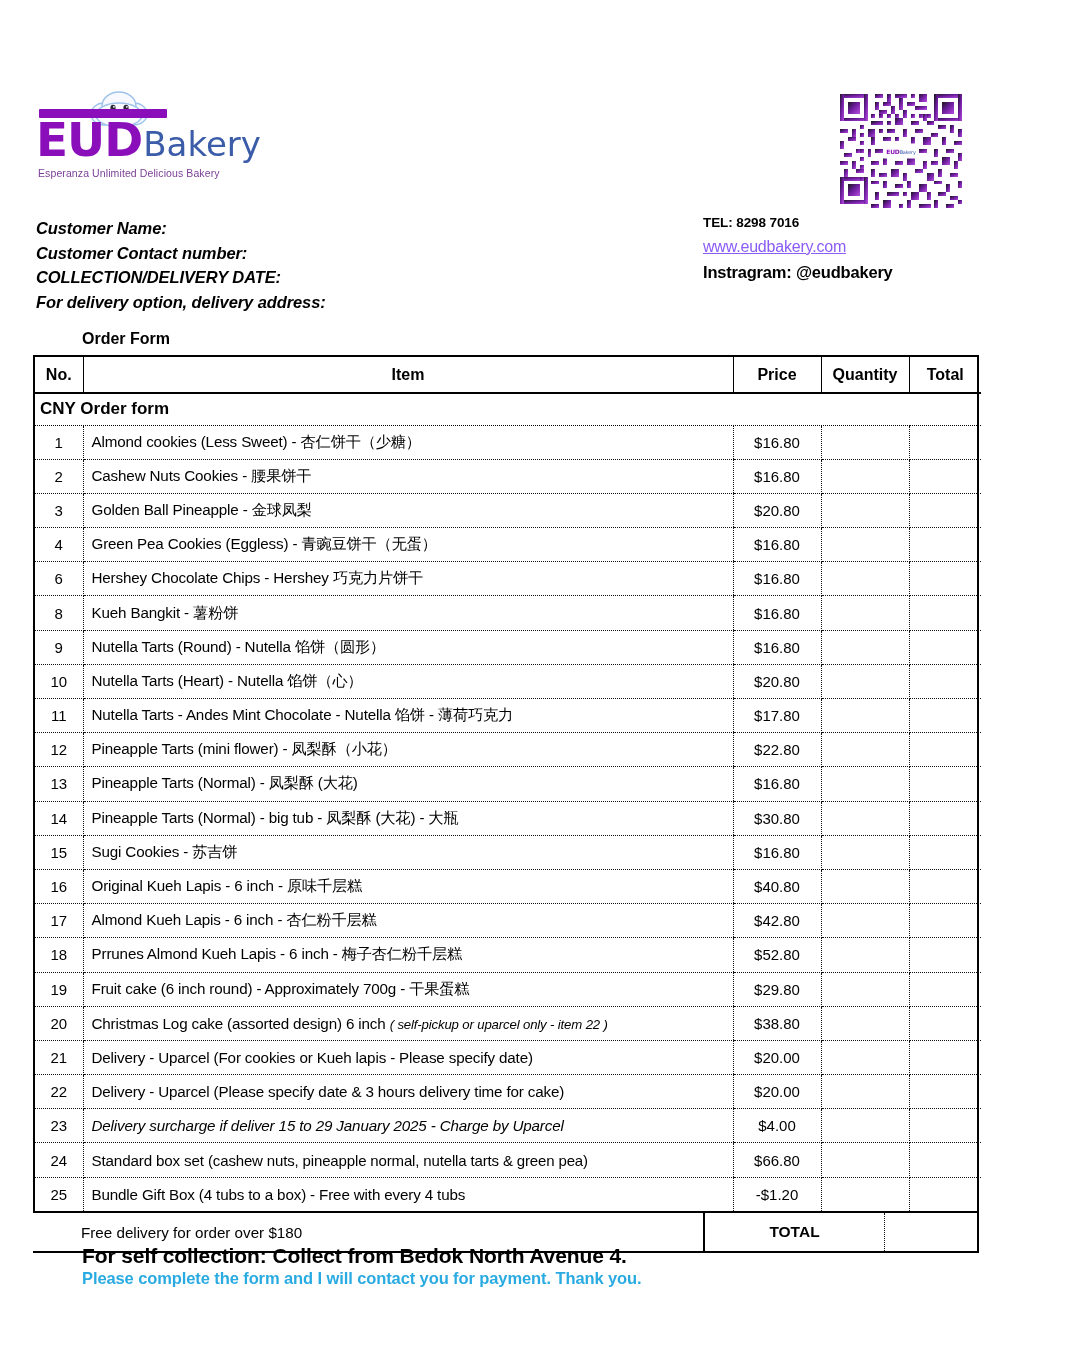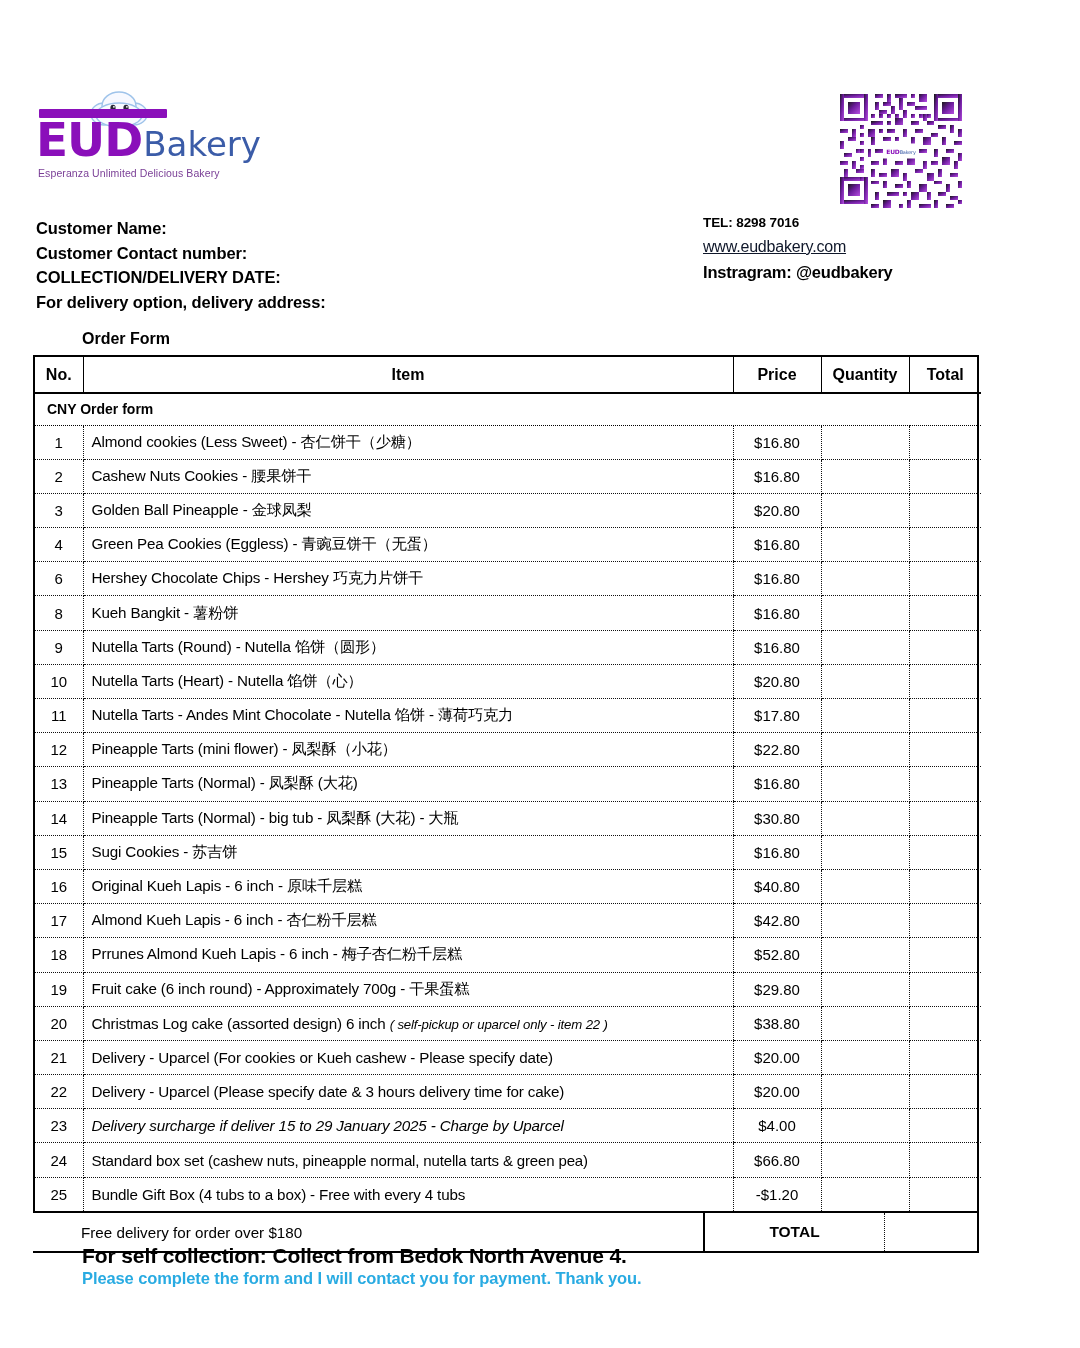--- a/index.html
+++ b/index.html
@@ -97,35 +97,36 @@
   .qr-logo .b { color: #3b5ca8; font-weight: 400; font-size: 5px; }
 
   
   .cust-fields {
     position: absolute;
     left: 36px; top: 216px;
     font-size: 16.5px;
     font-weight: 700;
     line-height: 24.5px;
     letter-spacing: -0.1px;
+    font-style: italic;
   }
   .cust-fields div { white-space: nowrap; }
 
   
   .contact-right {
     position: absolute;
     left: 703px; top: 216px;
     line-height: 1;
   }
   .c-tel {
     font-size: 13.5px; font-weight: 700; letter-spacing: -0.1px;
     margin-bottom: 9px;
   }
   .c-web {
-    font-size: 16px; color: #0f172a; text-decoration: underline;
+    font-size: 16px; color: #8b5cf6; text-decoration: underline;
     display: inline-block; margin-bottom: 9px; letter-spacing: -0.2px;
   }
   .c-ig {
     font-size: 16.5px; font-weight: 700; letter-spacing: -0.2px;
   }
 
   
   .order-form-label {
     position: absolute;
     left: 82px; top: 330px;
@@ -162,23 +163,23 @@
     text-align: center;
     border-right: 1.5px solid #000;
     border-bottom: 2.5px solid #000;
     vertical-align: middle;
   }
   thead th:last-child { border-right: none; }
   thead th.h-no { border-right: 1.5px solid #000; }
 
   tr.section-row td {
     height: 32px;
-    font-size: 14px;
+    font-size: 17px;
     font-weight: 700;
-    padding-left: 12px;
+    padding-left: 5px;
     border-bottom: 1px dotted #000;
     vertical-align: middle;
   }
 
   tbody tr.item-row td {
     height: 34.2px;
     border-bottom: 1.6px dotted #111;
     vertical-align: middle;
   }
   tbody tr.item-row td.no {
@@ -588,21 +589,21 @@
             </tr>
             <tr class="item-row">
               <td class="no">20</td>
               <td class="item"><span>Christmas Log cake (assorted design) 6 inch </span><span class="it-note-italic">( self-pickup or uparcel only - item 22 )</span></td>
               <td class="price">$38.80</td>
               <td class="qty"></td>
               <td class="tot"></td>
             </tr>
             <tr class="item-row">
               <td class="no">21</td>
-              <td class="item"><span>Delivery - Uparcel (For cookies or Kueh cashew - Please specify date)</span></td>
+              <td class="item"><span>Delivery - Uparcel (For cookies or Kueh lapis - Please specify date)</span></td>
               <td class="price">$20.00</td>
               <td class="qty"></td>
               <td class="tot"></td>
             </tr>
             <tr class="item-row">
               <td class="no">22</td>
               <td class="item"><span>Delivery - Uparcel (Please specify date &amp; 3 hours delivery time for cake)</span></td>
               <td class="price">$20.00</td>
               <td class="qty"></td>
               <td class="tot"></td>

